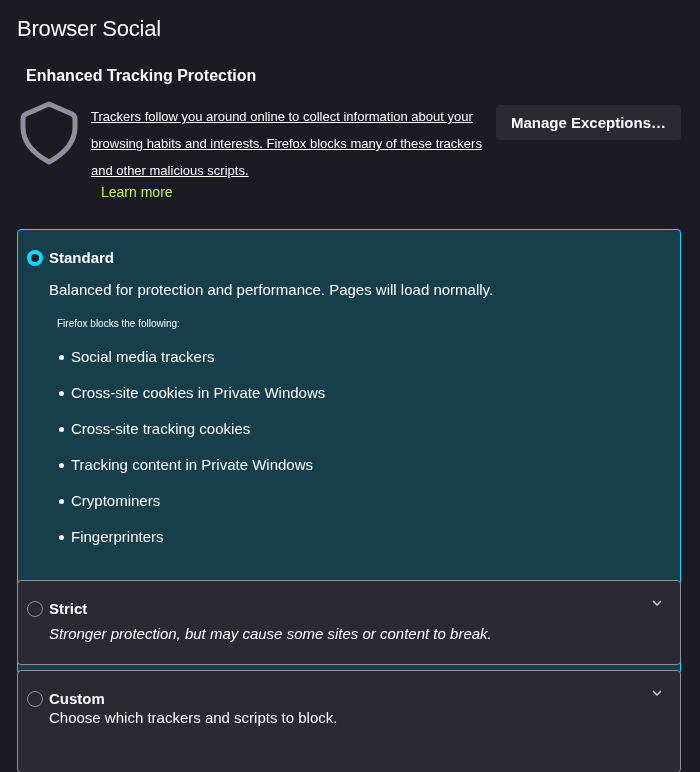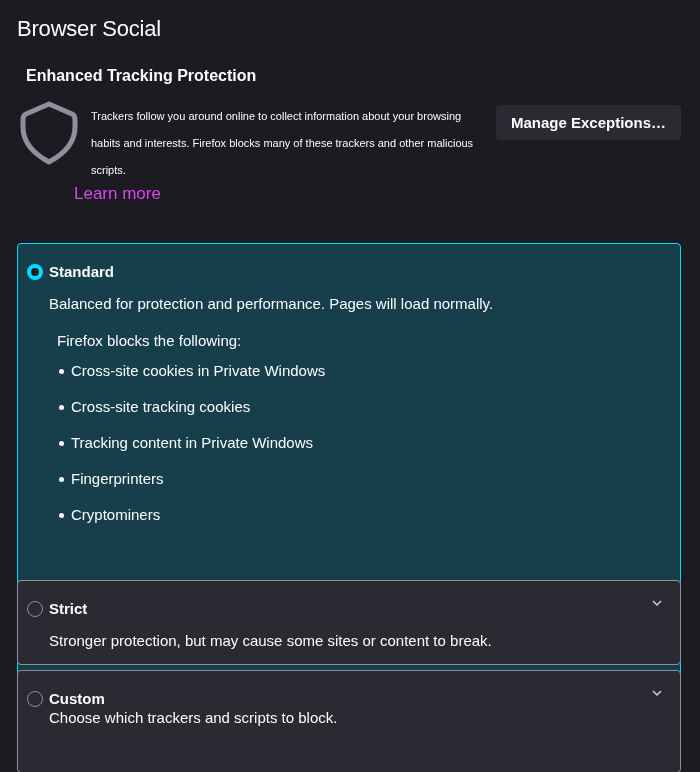--- a/index.html
+++ b/index.html
@@ -17,44 +17,44 @@
     }
     .section-title {
       position: absolute; left: 26px; top: 67px;
       font-size: 16px; font-weight: 700;
     }
     .shield {
       position: absolute; left: 18px; top: 100px; width: 62px; height: 66px;
     }
     .intro {
       position: absolute; left: 91px; top: 103px; width: 395px;
-      font-size: 11px; line-height: 27px; color: #fbfbfe;
+      font-size: 13px; line-height: 27px; color: #fbfbfe; text-decoration: underline;
     }
     .learn-more {
-      position: absolute; left: 74px; top: 184px;
-      font-size: 17px; color: #d946ef; cursor: pointer;
+      position: absolute; left: 101px; top: 184px;
+      font-size: 14px; color: #bef264; cursor: pointer;
     }
     .manage-btn {
       position: absolute; left: 496px; top: 105px; width: 185px; height: 35px;
       background: #2b2a33; border: none; border-radius: 4px;
       color: #fbfbfe; font-size: 15px; font-weight: 700;
       font-family: "Liberation Sans", "DejaVu Sans", sans-serif;
       cursor: pointer;
     }
     .option {
       position: absolute; left: 17px; width: 664px;
       border-radius: 4px;
       background: #2b2a33;
       border: 1px solid #8f8f9d;
     }
     .option.selected {
       background: #173f4b;
       border: 1px solid #00ddff;
     }
-    .opt-standard { top: 243px; height: 446px; }
+    .opt-standard { top: 229px; height: 446px; }
     .opt-strict { top: 580px; height: 85px; padding-left: 10px; }
     .opt-custom { top: 670px; height: 103px; }
     .radio {
       position: absolute; left: 9px; width: 16px; height: 16px;
       border-radius: 50%;
       border: 1px solid #8f8f9d;
       background: transparent;
       cursor: pointer;
     }
     .radio.checked {
@@ -63,21 +63,21 @@
     }
     .opt-label {
       position: absolute; left: 31px;
       font-size: 15px; font-weight: 700;
     }
     .opt-desc {
       position: absolute; left: 31px;
       font-size: 15px;
     }
     .blocks-title {
-      position: absolute; left: 39px; top: 88px; font-size: 15px;
+      position: absolute; left: 39px; top: 88px; font-size: 10px;
     }
     .block-list {
       position: absolute; left: 39px; top: 117px; list-style: none;
     }
     .block-list li {
       font-size: 15px; height: 36px; line-height: 20px;
       position: relative; padding-left: 14px;
     }
     .block-list li::before {
       content: ""; position: absolute; left: 2px; top: 8px;
@@ -105,32 +105,33 @@
   <a class="learn-more">Learn more</a>
 
   <button class="manage-btn">Manage Exceptions…</button>
 
   <div class="option selected opt-standard">
     <div class="radio checked" style="top:20px;"></div>
     <div class="opt-label" style="top:19px;">Standard</div>
     <div class="opt-desc" style="top:51px;text-align:center;">Balanced for protection and performance. Pages will load normally.</div>
     <div class="blocks-title">Firefox blocks the following:</div>
     <ul class="block-list">
+      <li>Social media trackers</li>
       <li>Cross-site cookies in Private Windows</li>
       <li>Cross-site tracking cookies</li>
       <li>Tracking content in Private Windows</li>
+      <li>Cryptominers</li>
       <li>Fingerprinters</li>
-      <li>Cryptominers</li>
     </ul>
   </div>
 
   <div class="option opt-strict">
     <div class="radio" style="top:20px;"></div>
     <div class="opt-label" style="top:19px;">Strict</div>
-    <div class="opt-desc" style="top:51px;">Stronger protection, but may cause some sites or content to break.</div>
+    <div class="opt-desc" style="top:44px;font-style:italic;">Stronger protection, but may cause some sites or content to break.</div>
     <svg class="chevron" viewBox="0 0 12 8">
       <path d="M2 2 L6 6 L10 2" fill="none" stroke="#cfcfd8" stroke-width="1.5"></path>
     </svg>
   </div>
 
   <div class="option opt-custom">
     <div class="radio" style="top:20px;"></div>
     <div class="opt-label" style="top:19px;">Custom</div>
     <div class="opt-desc" style="top:38px;">Choose which trackers and scripts to block.</div>
     <svg class="chevron" viewBox="0 0 12 8">

